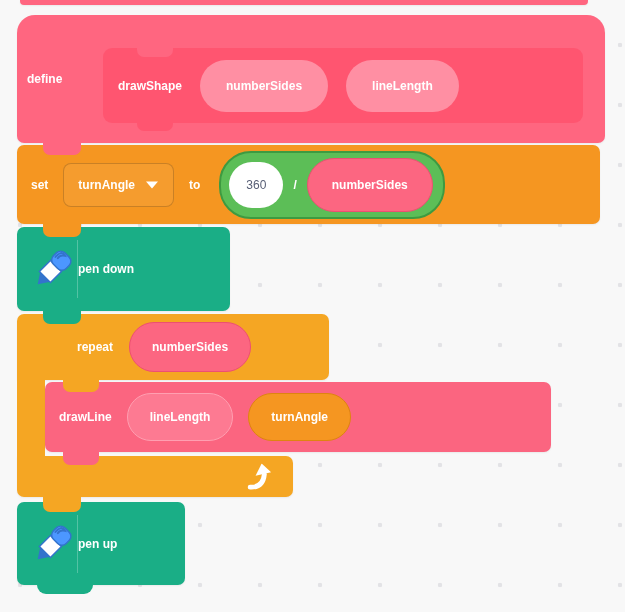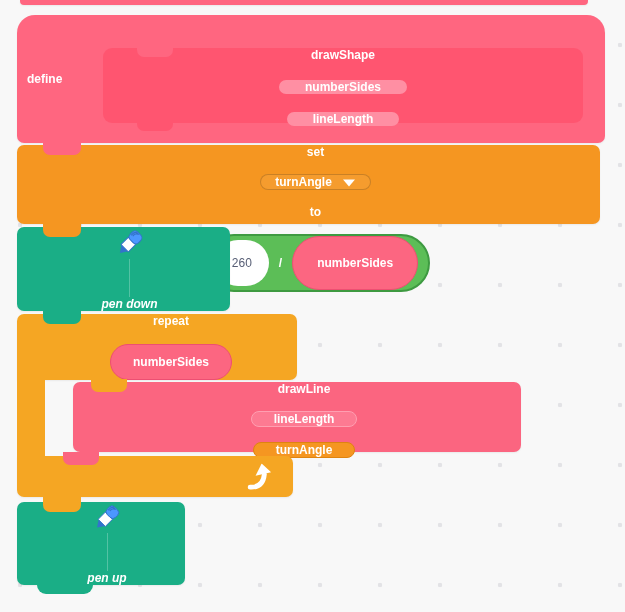--- a/index.html
+++ b/index.html
@@ -4,21 +4,21 @@
 <style>
   html,body{margin:0;padding:0;}
   .canvas{
     position:relative;width:625px;height:612px;overflow:hidden;
     background-color:#f8f8f8;
     background-image:radial-gradient(circle,#e3e3e6 2px,rgba(227,227,230,0) 2.6px);
     background-size:60px 60px;background-position:50px 15px;
     font-family:"Liberation Sans",sans-serif;font-weight:600;font-size:12px;color:#fff;
   }
   .block{position:absolute;box-shadow:0 1px 2px rgba(0,0,0,0.06);}
-  .row{display:flex;align-items:center;height:100%;flex-direction:column;}
+  .row{display:flex;align-items:center;height:100%;}
   .label{white-space:nowrap;}
   .notch{position:absolute;border-radius:0 0 7px 7px;}
   .nub{position:absolute;border-radius:0 0 7px 7px;}
   .pill{display:flex;align-items:center;justify-content:center;white-space:nowrap;box-sizing:border-box;}
 
   
   #top-fragment{left:20px;top:0;width:568px;height:5px;background:#FF6680;border-radius:0 0 4px 4px;}
 
   
   #define-block{left:17px;top:15px;width:588px;height:128px;background:#FF6680;border-radius:18px 18px 7px 7px;}
@@ -40,35 +40,35 @@
   #num-input{height:46px;border-radius:23px;background:#ffffff;color:#575E75;font-weight:500;padding:0 17px;}
   .arg-pill-pink{height:54px;border-radius:27px;background:#FC6681;border:1.5px solid #ED4F72;padding:0 24px;}
 
   
   .pen-block{background:#1AAE86;border-radius:7px;}
   #pen-down-block{left:17px;top:227px;width:213px;height:84px;}
   #pen-down-block .notch{left:26px;top:-3px;width:38px;height:13px;background:#F59621;}
   #pen-up-block{left:17px;top:502px;width:168px;height:83px;}
   #pen-up-block .notch{left:26px;top:-5px;width:38px;height:15px;background:#F5A623;}
   #pen-up-block .nub{left:20px;bottom:-9px;width:56px;height:10px;background:#1AAE86;border-radius:0 0 9px 9px;}
-  .pen-block .row{padding-left:12px;font-style:italic;}
+  .pen-block .row{padding-left:12px;}
   .divider{width:1px;height:58px;background:rgba(255,255,255,0.25);}
 
   
-  #repeat-bar{left:17px;top:314px;width:280px;height:66px;background:#F5A623;border-radius:7px 7px 7px 0;}
+  #repeat-bar{left:17px;top:314px;width:280px;height:66px;background:#F5A623;border-radius:7px 7px 7px 0;padding-left:32px;}
   #repeat-bar .notch{left:26px;top:-3px;width:38px;height:13px;background:#1AAE86;}
   #repeat-bar .row{padding-left:28px;gap:16px;}
   #repeat-times{height:50px;border-radius:25px;background:#FC6681;border:1.5px solid #ED4F72;padding:0 22px;}
   #repeat-wall{left:17px;top:380px;width:28px;height:76px;background:#F5A623;box-shadow:none;}
   #repeat-footer{left:17px;top:456px;width:276px;height:41px;background:#F5A623;border-radius:0 7px 7px 7px;}
   #repeat-footer .notch{left:46px;top:-4px;width:36px;height:13px;background:#FB6580;}
   #loop-arrow{position:absolute;right:12px;top:50%;transform:translateY(-50%);display:flex;}
 
   
-  #drawline-block{left:45px;top:382px;width:448px;height:70px;background:#FB6580;border-radius:7px;margin-left:28px;}
+  #drawline-block{left:45px;top:382px;width:506px;height:70px;background:#FB6580;border-radius:7px;}
   #drawline-block .notch{left:18px;top:-3px;width:36px;height:13px;background:#F5A623;}
   #drawline-block .row{padding-left:14px;gap:15px;}
   #arg-linelength{height:48px;border-radius:24px;background:#FD7A92;border:1.5px solid #FF9FB1;padding:0 22px;}
   #arg-turnangle{height:48px;border-radius:24px;background:#F59621;border:1.5px solid #DE8410;padding:0 22px;}
 </style>
 </head>
 <body>
 
 <div class="canvas">
 
@@ -92,21 +92,21 @@
     <div class="row">
       <span class="label">set</span>
       <span id="var-dropdown">
         <span class="label">turnAngle</span>
         <svg width="14" height="9" viewBox="0 0 14 9">
           <polygon points="1,1.5 13,1.5 7,8.5" fill="#ffffff"></polygon>
         </svg>
       </span>
       <span class="label">to</span>
       <span id="division-block">
-        <span class="pill" id="num-input">260</span>
+        <span class="pill" id="num-input">360</span>
         <span class="label">/</span>
         <span class="pill arg-pill-pink">numberSides</span>
       </span>
     </div>
   </div>
 
   <div class="block pen-block" id="pen-down-block">
     <div class="notch"></div>
     <div class="row">
       <svg width="48" height="48" viewBox="0 0 40 40">

